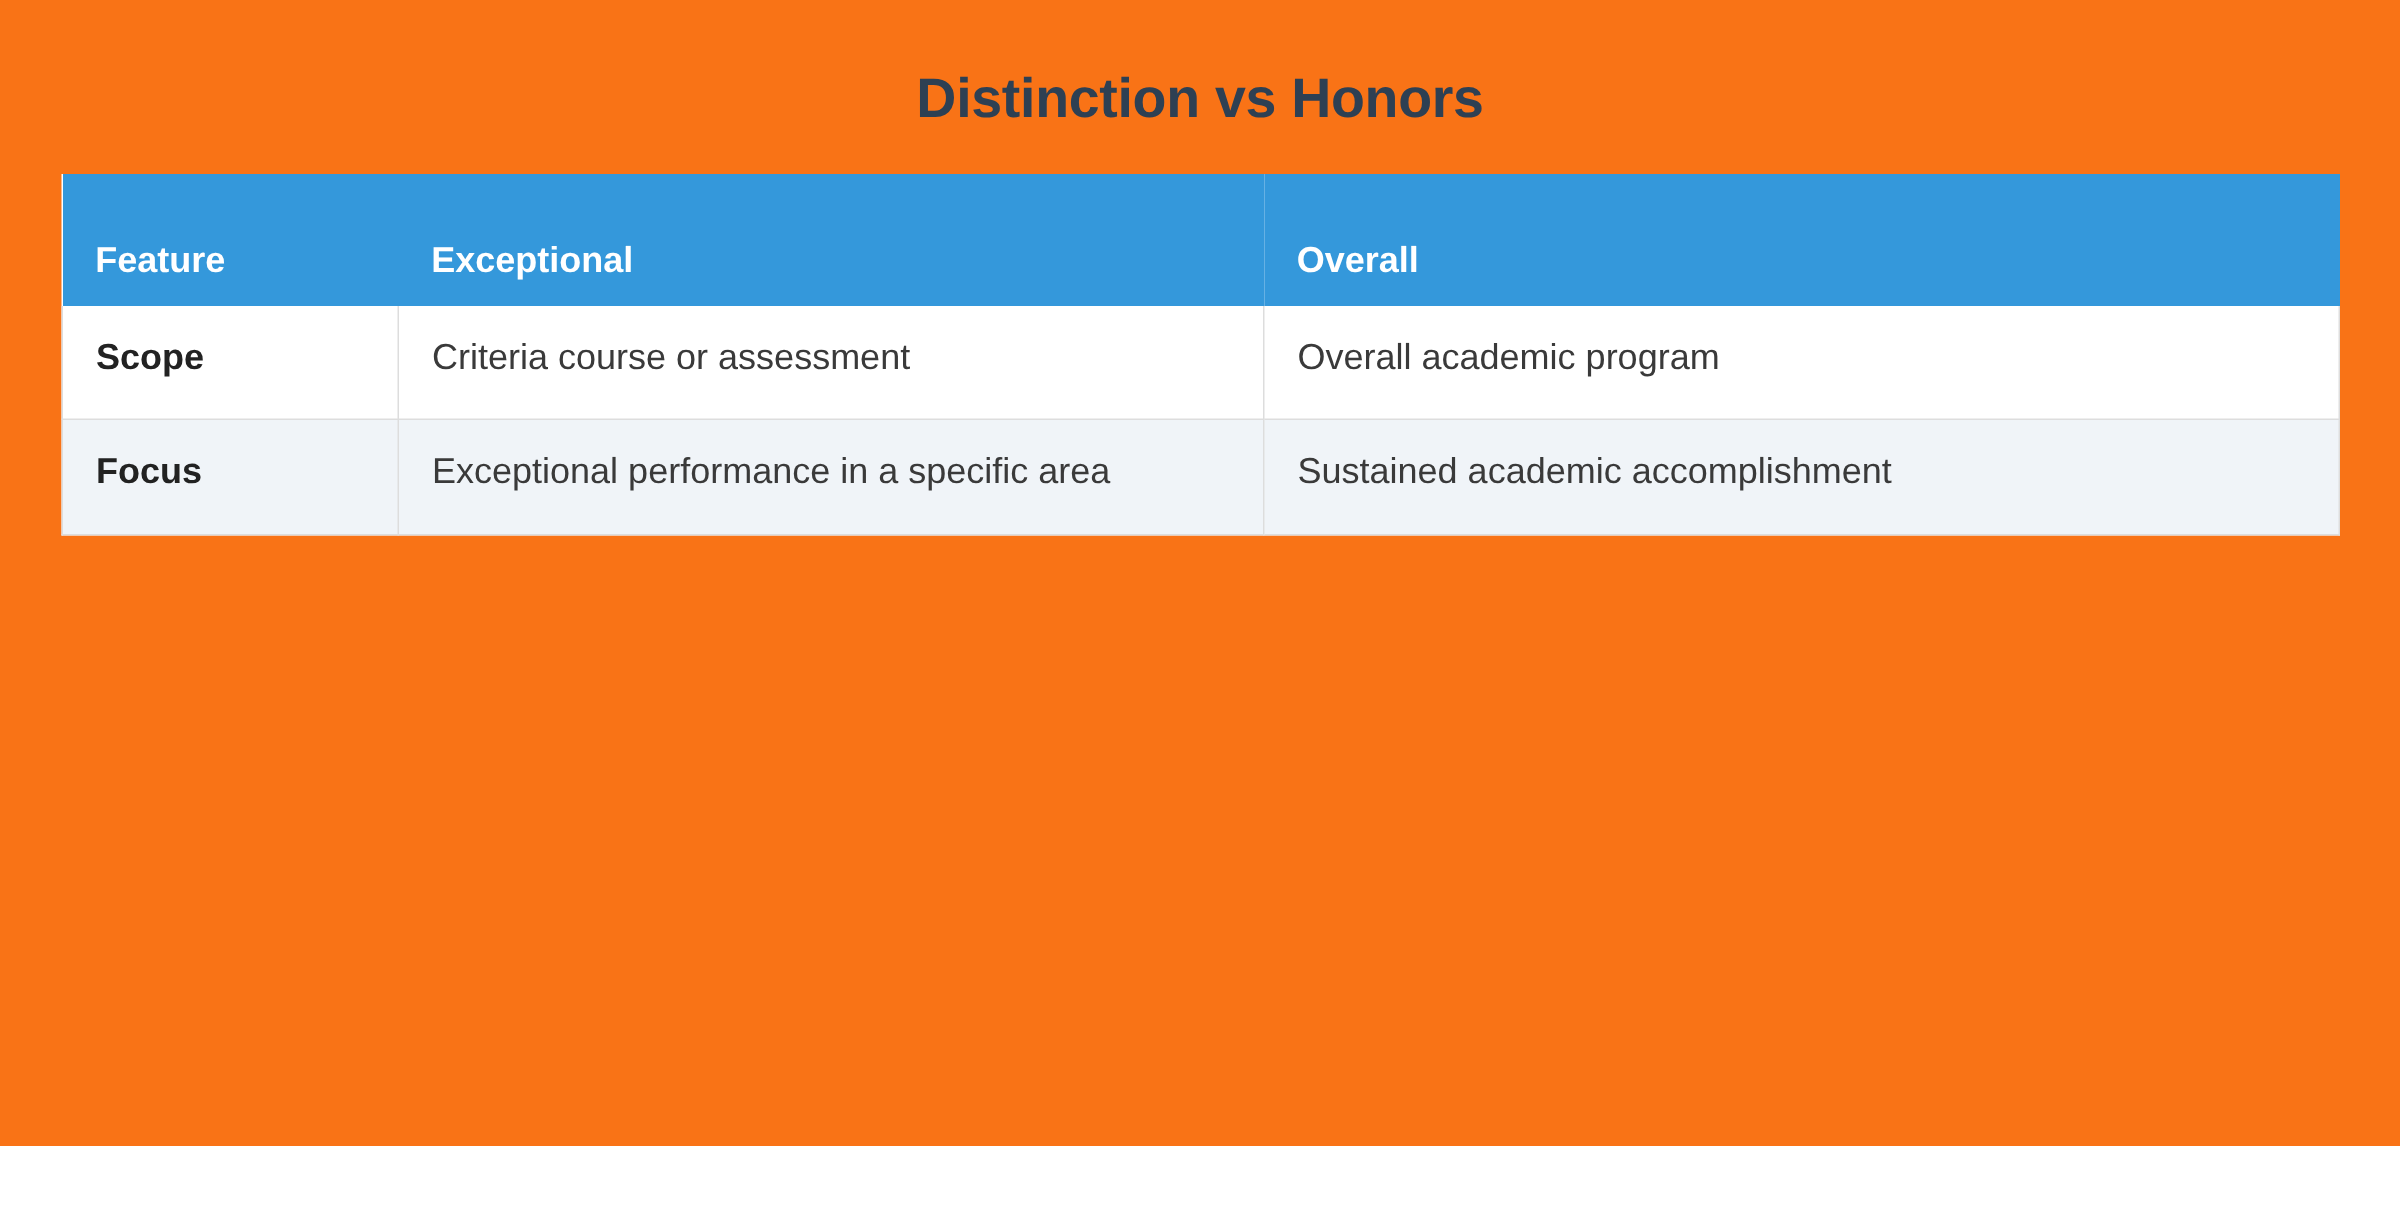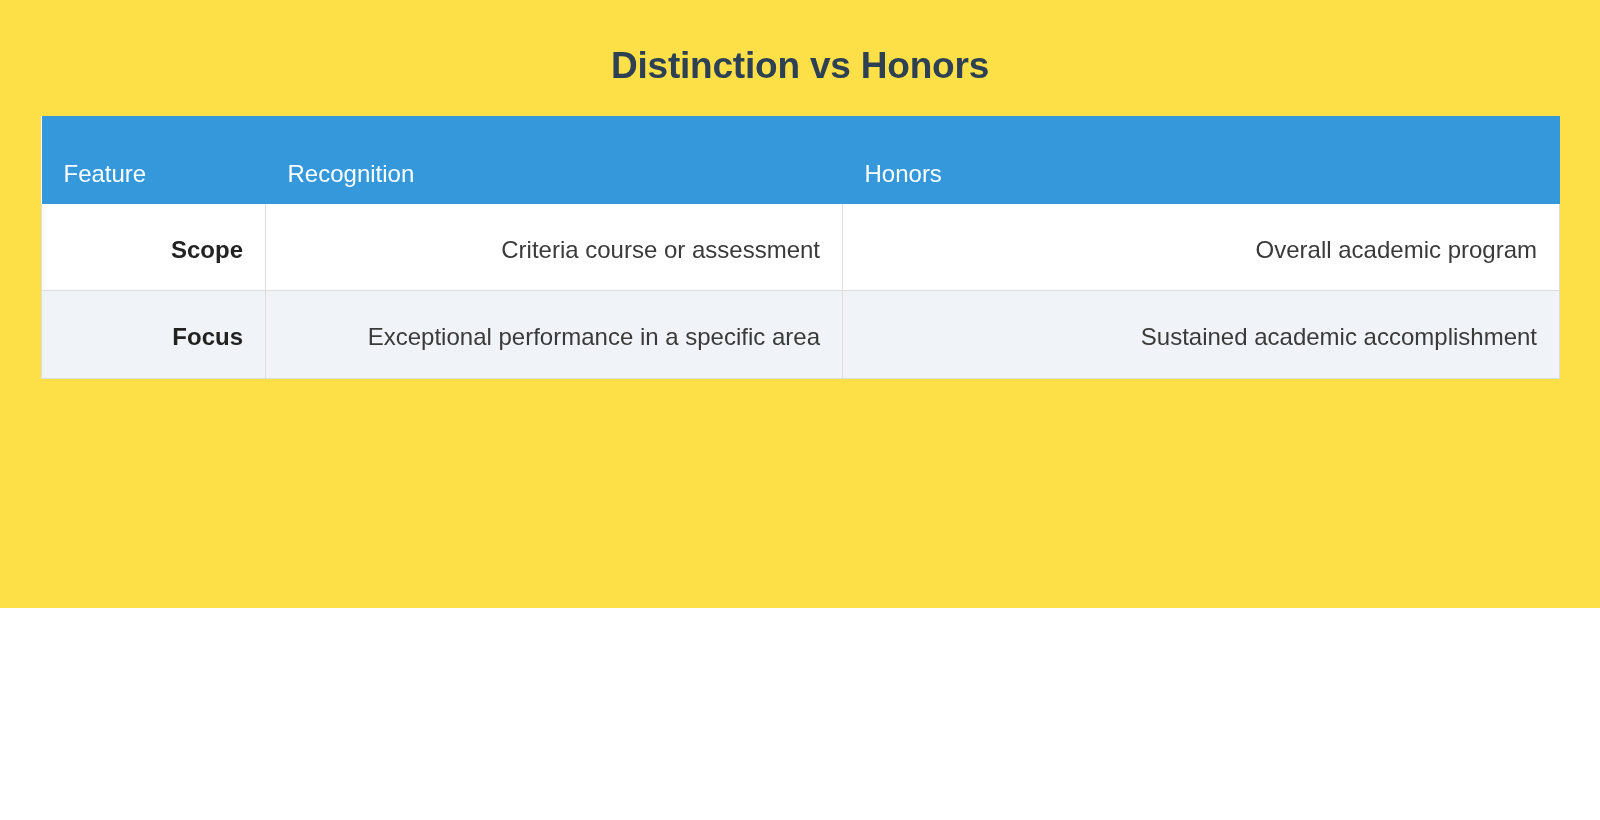--- a/index.html
+++ b/index.html
@@ -9,22 +9,22 @@
   }
   body {
     width: 1600px;
     height: 820px;
     font-family: "Liberation Sans", sans-serif;
     overflow: hidden;
   }
   .page {
     position: relative;
     width: 1600px;
-    height: 608px;
-    background: #fde047;
+    height: 764px;
+    background: #f97316;
     box-sizing: border-box;
   }
   .page-title {
     text-align: center;
     font-size: 37px;
     font-weight: bold;
     color: #2e4053;
     letter-spacing: -0.2px;
     padding-top: 46px;
     margin: 0;
@@ -43,40 +43,39 @@
     background: #ffffff;
   }
   table.cmp col.c-feature { width: 224px; }
   table.cmp col.c-distinction { width: 577px; }
   table.cmp col.c-honors { width: 717px; }
 
   table.cmp thead th {
     background: #3498db;
     color: #ffffff;
     font-size: 24px;
-    font-weight: normal;
+    font-weight: bold;
     text-align: left;
     vertical-align: bottom;
     height: 88px;
     padding: 0 0 16px 22px;
     border: none;
     box-sizing: border-box;
   }
   table.cmp thead th.th-honors { padding-left: 22px; }
 
   table.cmp tbody td {
     font-size: 24px;
     color: #3a3a3a;
     vertical-align: middle;
-    padding: 28px 22px 22px 22px;
+    padding: 17px 22px 22px 22px;
     border: 1px solid #dddddd;
     border-top: none;
     line-height: 1.52;
     box-sizing: border-box;
-    text-align: right;
   }
   table.cmp tbody tr td:first-child {
     font-weight: bold;
     color: #222222;
     border-left: 1px solid #dddddd;
   }
   table.cmp tbody tr td:last-child {
     border-right: 1px solid #dddddd;
   }
   table.cmp tbody tr.alt td {
@@ -100,22 +99,22 @@
   <div class="table-wrap">
     <table class="cmp">
       <colgroup>
         <col class="c-feature">
         <col class="c-distinction">
         <col class="c-honors">
       </colgroup>
       <thead>
         <tr>
           <th class="th-feature">Feature</th>
-          <th class="th-distinction">Recognition</th>
-          <th class="th-honors">Honors</th>
+          <th class="th-distinction">Exceptional</th>
+          <th class="th-honors">Overall</th>
         </tr>
       </thead>
       <tbody>
 
         <tr class="plain">
           <td>
             <span class="cell-text">Scope</span>
           </td>
           <td>
             <span class="cell-text">Criteria course or assessment</span>

